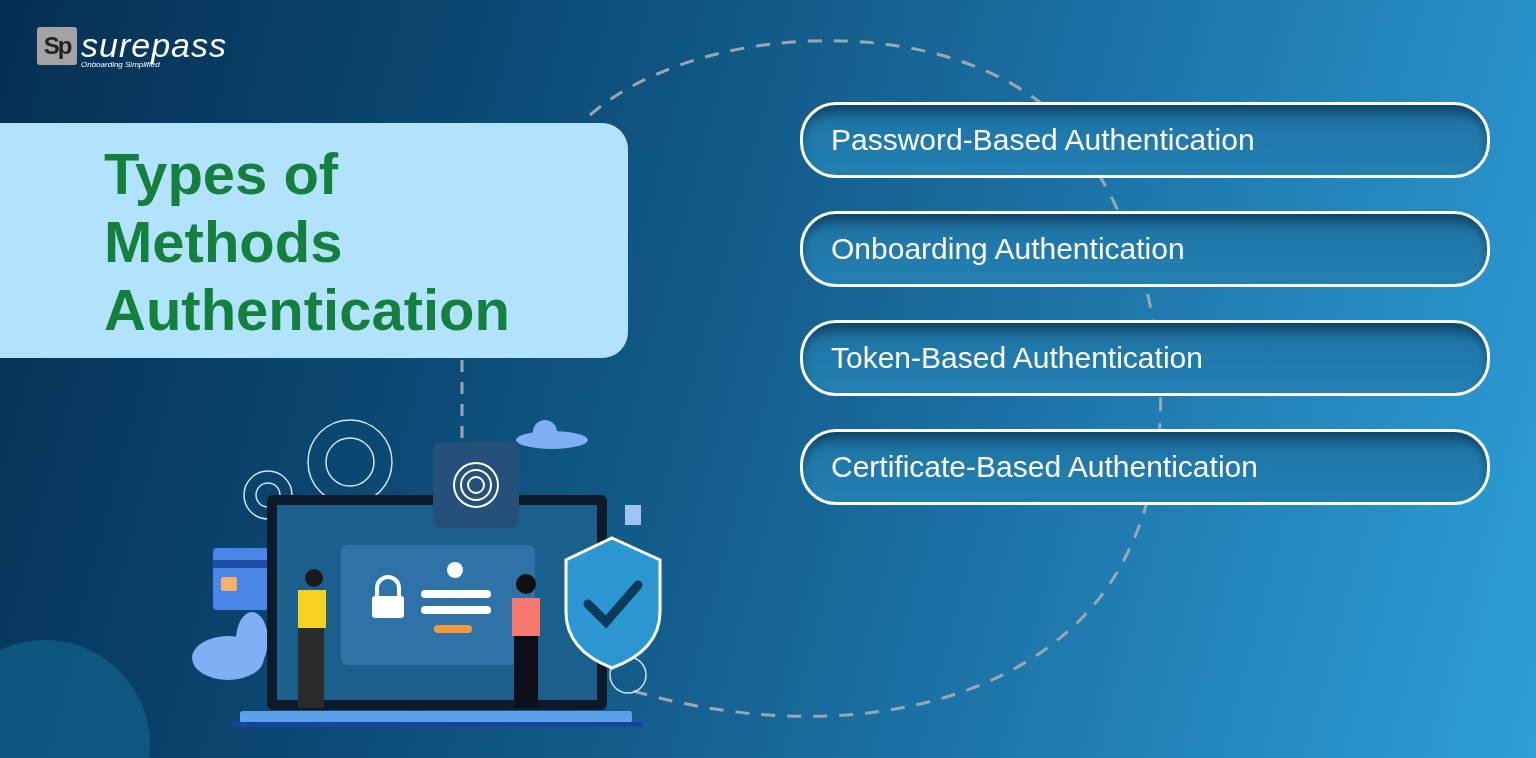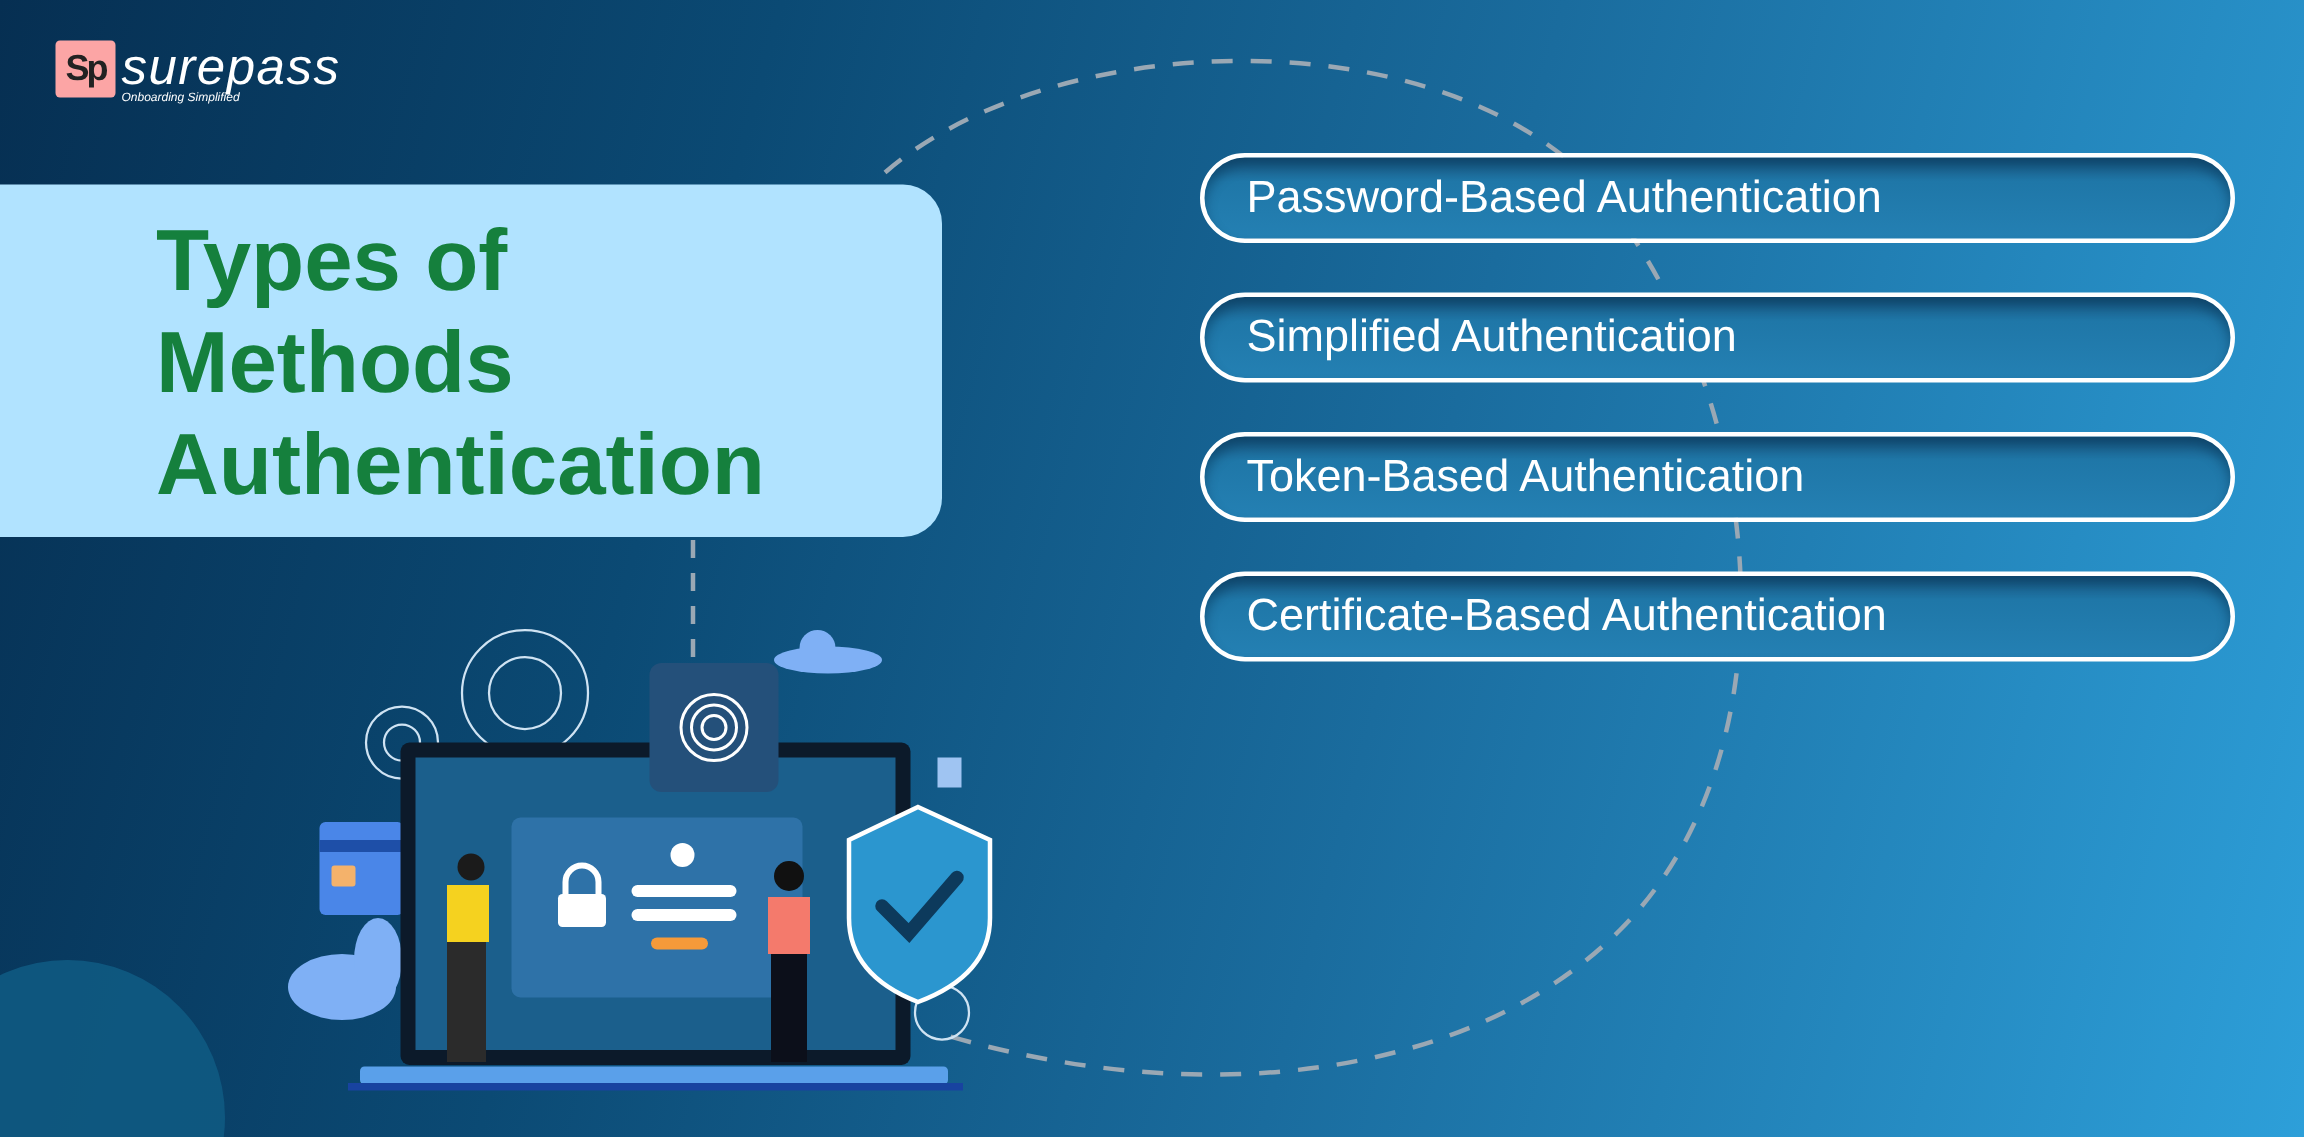--- a/index.html
+++ b/index.html
@@ -1,28 +1,28 @@
 <!DOCTYPE html>
 <html><head>
 <meta charset="utf-8">
 <style>
   html,body{margin:0;padding:0;}
   body{width:1536px;height:758px;overflow:hidden;position:relative;
     background:linear-gradient(105deg,#062f52 0%,#0b4a74 30%,#1a6c9e 60%,#2d9fd9 100%);
     font-family:"Liberation Sans",sans-serif;}
   .corner{position:absolute;left:-60px;top:640px;width:210px;height:210px;border-radius:50%;background:#0f5a82;opacity:.9;}
   .logo{position:absolute;left:37px;top:27px;display:flex;align-items:flex-start;}
-  .logo-box{width:40px;height:38px;background:#fca5a5;border-radius:3px;color:#222;font-size:24px;font-weight:bold;display:flex;align-items:center;justify-content:center;letter-spacing:-2px;}
+  .logo-box{width:40px;height:38px;background:#a3a3a3;border-radius:3px;color:#222;font-size:24px;font-weight:bold;display:flex;align-items:center;justify-content:center;letter-spacing:-2px;}
   .logo-text{margin-left:4px;color:#fff;font-style:italic;}
   .logo-name{font-size:34px;line-height:36px;letter-spacing:1px;}
   .logo-tag{font-size:8px;text-align:left;margin-top:-3px;}
   .title-box{position:absolute;left:0;top:123px;width:628px;height:235px;background:#b1e3ff;border-radius:0 26px 26px 0;}
   .title{position:absolute;left:104px;top:140px;margin:0;font-size:58px;line-height:68px;font-weight:bold;color:#15803d;}
   .pills{position:absolute;left:800px;top:102px;}
-  .pill{width:690px;height:60px;border:3px solid #fff;border-radius:36px;margin-bottom:33px;
+  .pill{width:690px;height:76px;border:3px solid #fff;border-radius:36px;margin-bottom:33px;
     background:linear-gradient(180deg,#1a5c86 0%,#1f77a8 30%,#2480b3 100%);
     box-shadow:inset 0 6px 8px rgba(0,40,70,.45);display:flex;align-items:center;box-sizing:border-box;}
   .pill span{color:#fff;font-size:30px;padding-left:28px;}
   svg.deco{position:absolute;left:0;top:0;}
 </style>
 </head>
 <body>
 
 <div class="corner"></div>
 
@@ -107,21 +107,21 @@
       <rect x="514" y="636" width="24" height="72" fill="#0c0f1a"></rect>
       <circle cx="526" cy="584" r="10" fill="#111"></circle>
     </g>
 </svg>
 
 <div class="pills">
   <div class="pill">
       <span>Password-Based Authentication</span>
     </div>
   <div class="pill">
-      <span>Simplified Authentication</span>
+      <span>Onboarding Authentication</span>
     </div>
   <div class="pill">
       <span>Token-Based Authentication</span>
     </div>
   <div class="pill">
       <span>Certificate-Based Authentication</span>
     </div>
 </div>
 
 </body></html>

